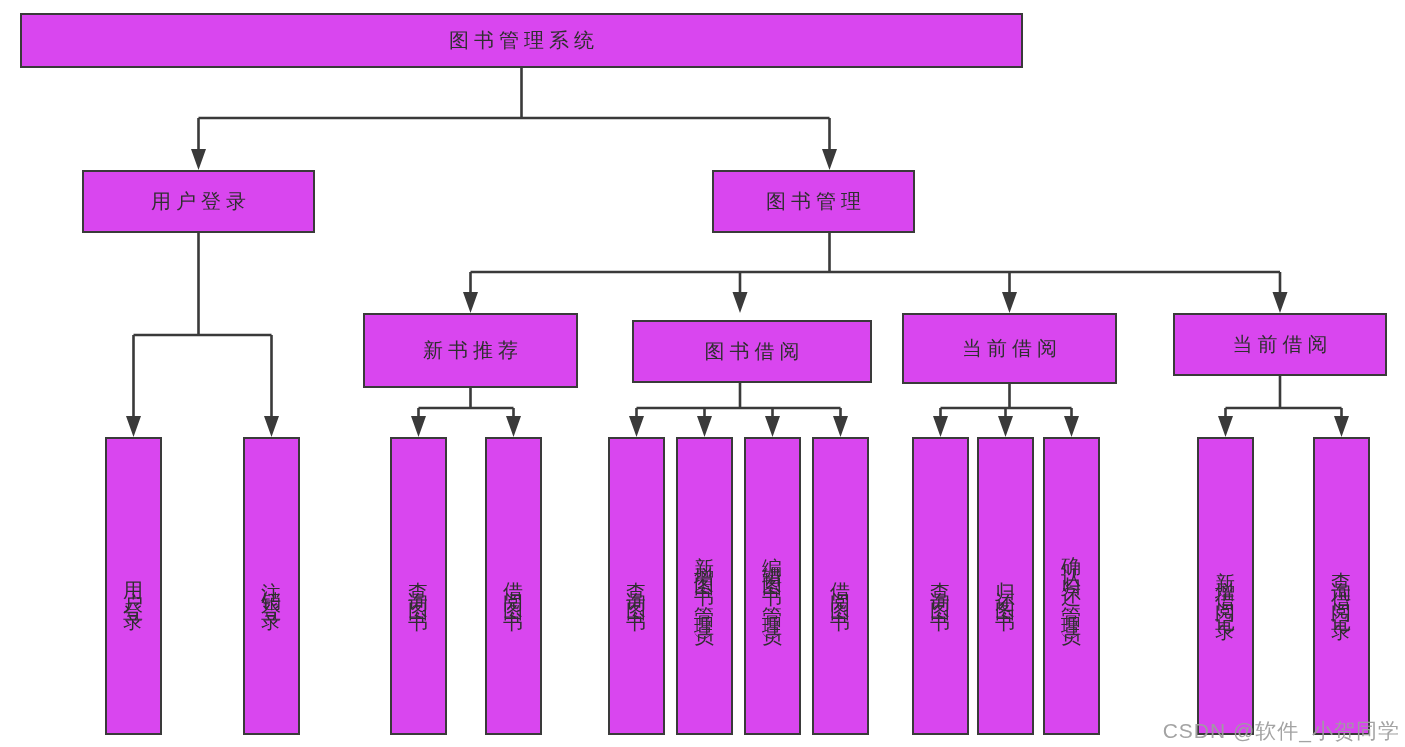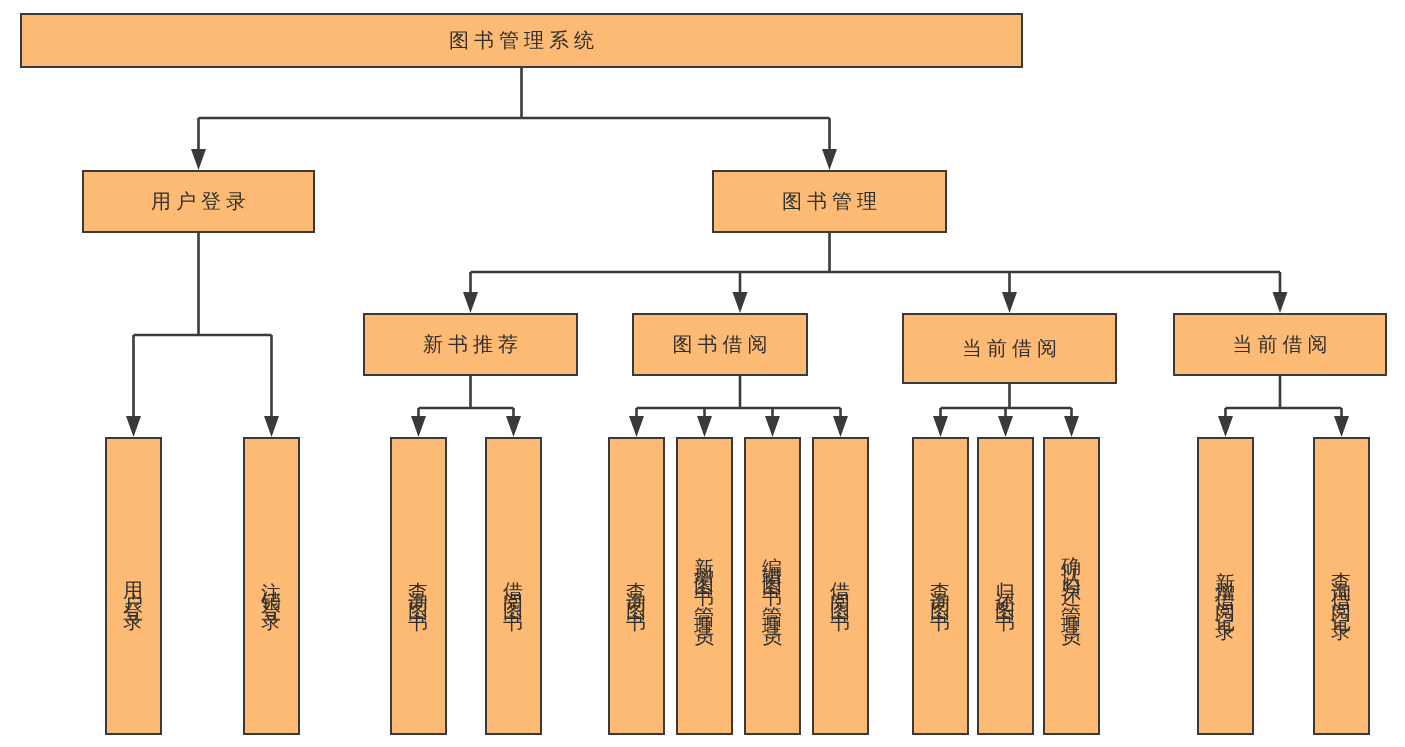--- a/index.html
+++ b/index.html
@@ -23,21 +23,21 @@
     stroke-width: 2.6;
   }
   .wires path.tri {
     fill: #3a3a3a;
     stroke: none;
   }
   .box {
     position: absolute;
     box-sizing: border-box;
     border: 2.5px solid #3a3a3a;
-    background: #fdba74;
+    background: #d946ef;
     display: flex;
     align-items: center;
     justify-content: center;
     text-align: center;
   }
   .box.h span {
     font-size: 20px;
     letter-spacing: 5px;
     text-indent: 5px;
     white-space: nowrap;
@@ -123,28 +123,28 @@
       M1334 416 L1349 416 L1341.5 437 Z"></path>
   </svg>
 
   <div class="box h" style="left:20px;top:13px;width:1003px;height:55px">
     <span>图书管理系统</span>
   </div>
 
   <div class="box h" style="left:82px;top:170px;width:233px;height:63px">
     <span>用户登录</span>
   </div>
-  <div class="box h" style="left:712px;top:170px;width:235px;height:63px">
+  <div class="box h" style="left:712px;top:170px;width:203px;height:63px">
     <span>图书管理</span>
   </div>
 
-  <div class="box h" style="left:363px;top:313px;width:215px;height:63px">
+  <div class="box h" style="left:363px;top:313px;width:215px;height:75px">
     <span>新书推荐</span>
   </div>
-  <div class="box h" style="left:632px;top:313px;width:176px;height:63px">
+  <div class="box h" style="left:632px;top:320px;width:240px;height:63px">
     <span>图书借阅</span>
   </div>
   <div class="box h" style="left:902px;top:313px;width:215px;height:71px">
     <span>当前借阅</span>
   </div>
   <div class="box h" style="left:1173px;top:313px;width:214px;height:63px">
     <span>当前借阅</span>
   </div>
 
   <div class="box v" style="left:105px;top:437px;width:57px;height:298px">
@@ -184,14 +184,15 @@
     <span>确认归还（管理员）</span>
   </div>
 
   <div class="box v" style="left:1197px;top:437px;width:57px;height:298px">
     <span>新增借阅记录</span>
   </div>
   <div class="box v" style="left:1313px;top:437px;width:57px;height:298px">
     <span>查询借阅记录</span>
   </div>
 
+  <div class="watermark">CSDN @软件_小贺同学</div>
 
 </div>
 
 </body></html>

